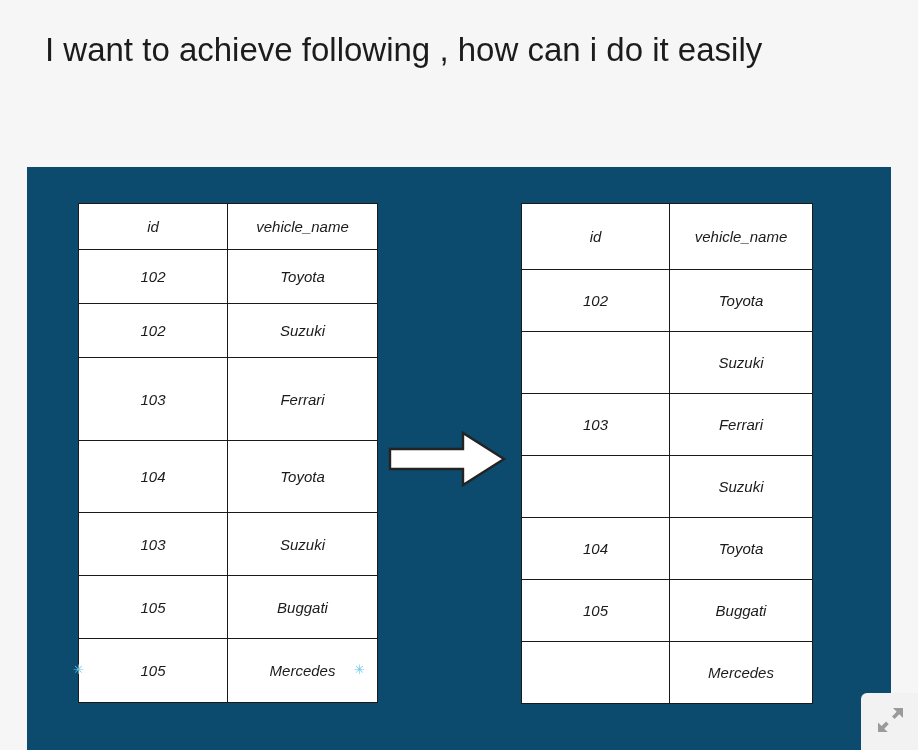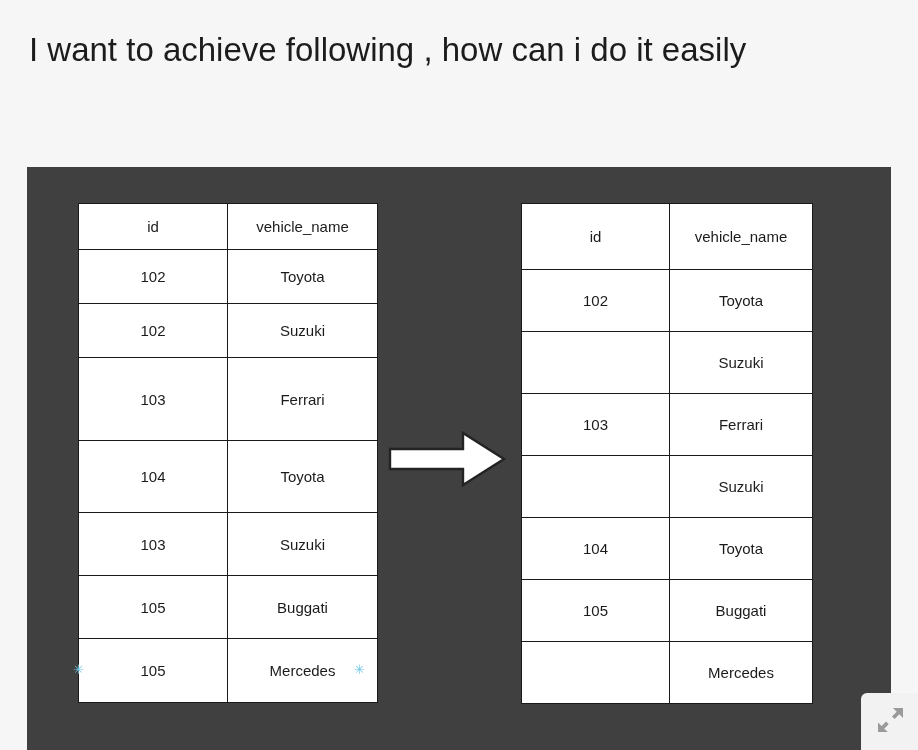--- a/index.html
+++ b/index.html
@@ -8,36 +8,37 @@
     background:#f6f6f6;
     font-family:"Liberation Sans","DejaVu Sans",sans-serif;
     overflow:hidden;
     position:relative;
   }
   
   #title-block{
     position:absolute;left:0;top:0;width:918px;height:167px;
     background:#f6f6f6;
     box-sizing:border-box;
-    padding:24px 30px 0 29px;
+    padding:24px 30px 0 45px;
   }
   #page-title{
     font-size:33px;
     font-weight:300;
     line-height:52px;
     color:#1c1c1c;
     letter-spacing:0px;
     white-space:pre-wrap;
     max-width:840px;
   }
   
   #content-panel{
     position:absolute;left:27px;top:167px;
     width:864px;height:583px;
-    background:#404040;
+    background:#0c4a6e;
+    font-style:italic;
   }
   
   .db-table{
     position:absolute;
     border-collapse:collapse;
     table-layout:fixed;
     background:#fff;
   }
   .db-table td{
     border:1.6px solid #1a1a1a;

